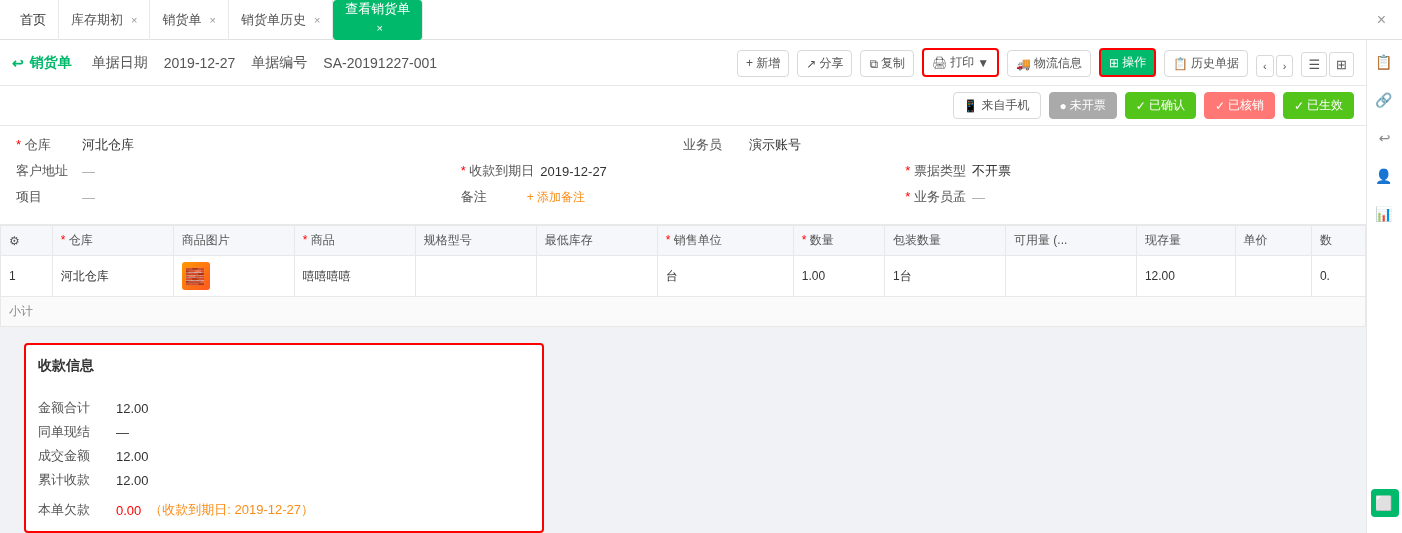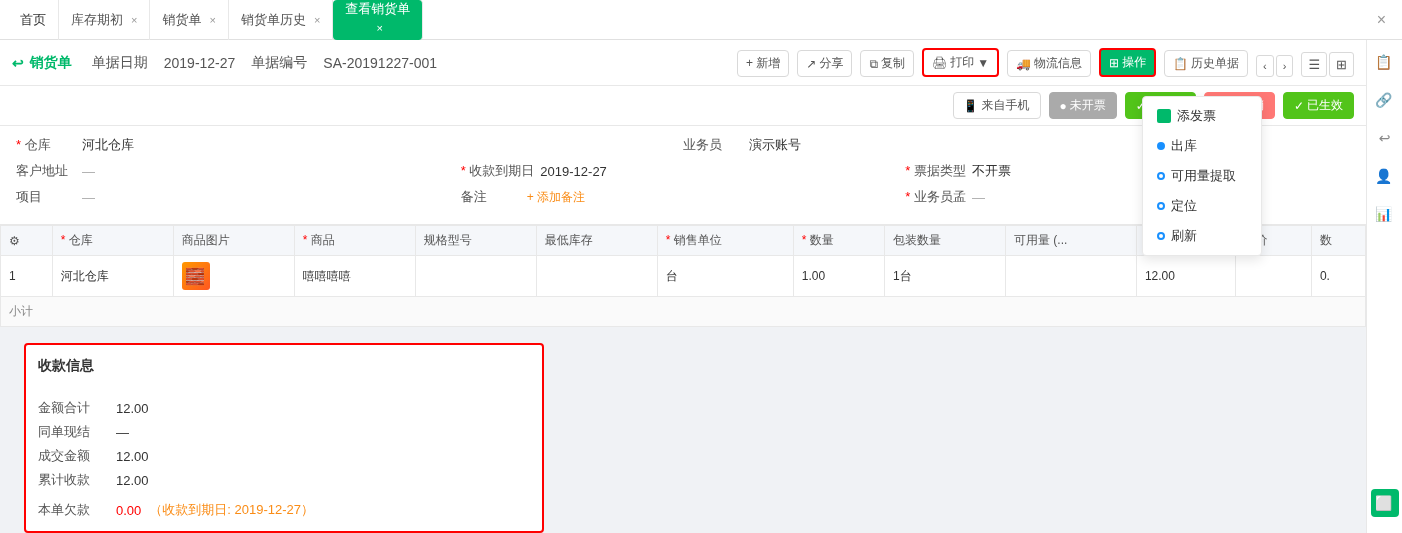--- a/index.html
+++ b/index.html
@@ -299,42 +299,20 @@
           <div class="payment-row">
             <span class="payment-label">本单欠款</span>
             <span class="payment-value red">0.00</span>
             <span class="payment-value orange">（收款到期日: 2019-12-27）</span>
           </div>
         </div>
       </div>
     </div>
   </div>
 
-  <div class="dropdown-menu">
-    <div class="dropdown-item">
-      <span class="icon-square"></span>
-      <span>添发票</span>
-    </div>
-    <div class="dropdown-item">
-      <span class="dot blue"></span>
-      <span>出库</span>
-    </div>
-    <div class="dropdown-item">
-      <span class="dot outline-blue"></span>
-      <span>可用量提取</span>
-    </div>
-    <div class="dropdown-item">
-      <span class="dot outline-blue"></span>
-      <span>定位</span>
-    </div>
-    <div class="dropdown-item">
-      <span class="dot outline-blue"></span>
-      <span>刷新</span>
-    </div>
-  </div>
 
   <div class="right-sidebar">
     <div class="sidebar-icon">📋</div>
     <div class="sidebar-icon">🔗</div>
     <div class="sidebar-icon">↩</div>
     <div class="sidebar-icon">👤</div>
     <div class="sidebar-icon">📊</div>
     <div class="sidebar-icon active" style="background:#00b96b; color:#fff; margin-top: auto; margin-bottom:8px;">⬜</div>
   </div>
 

